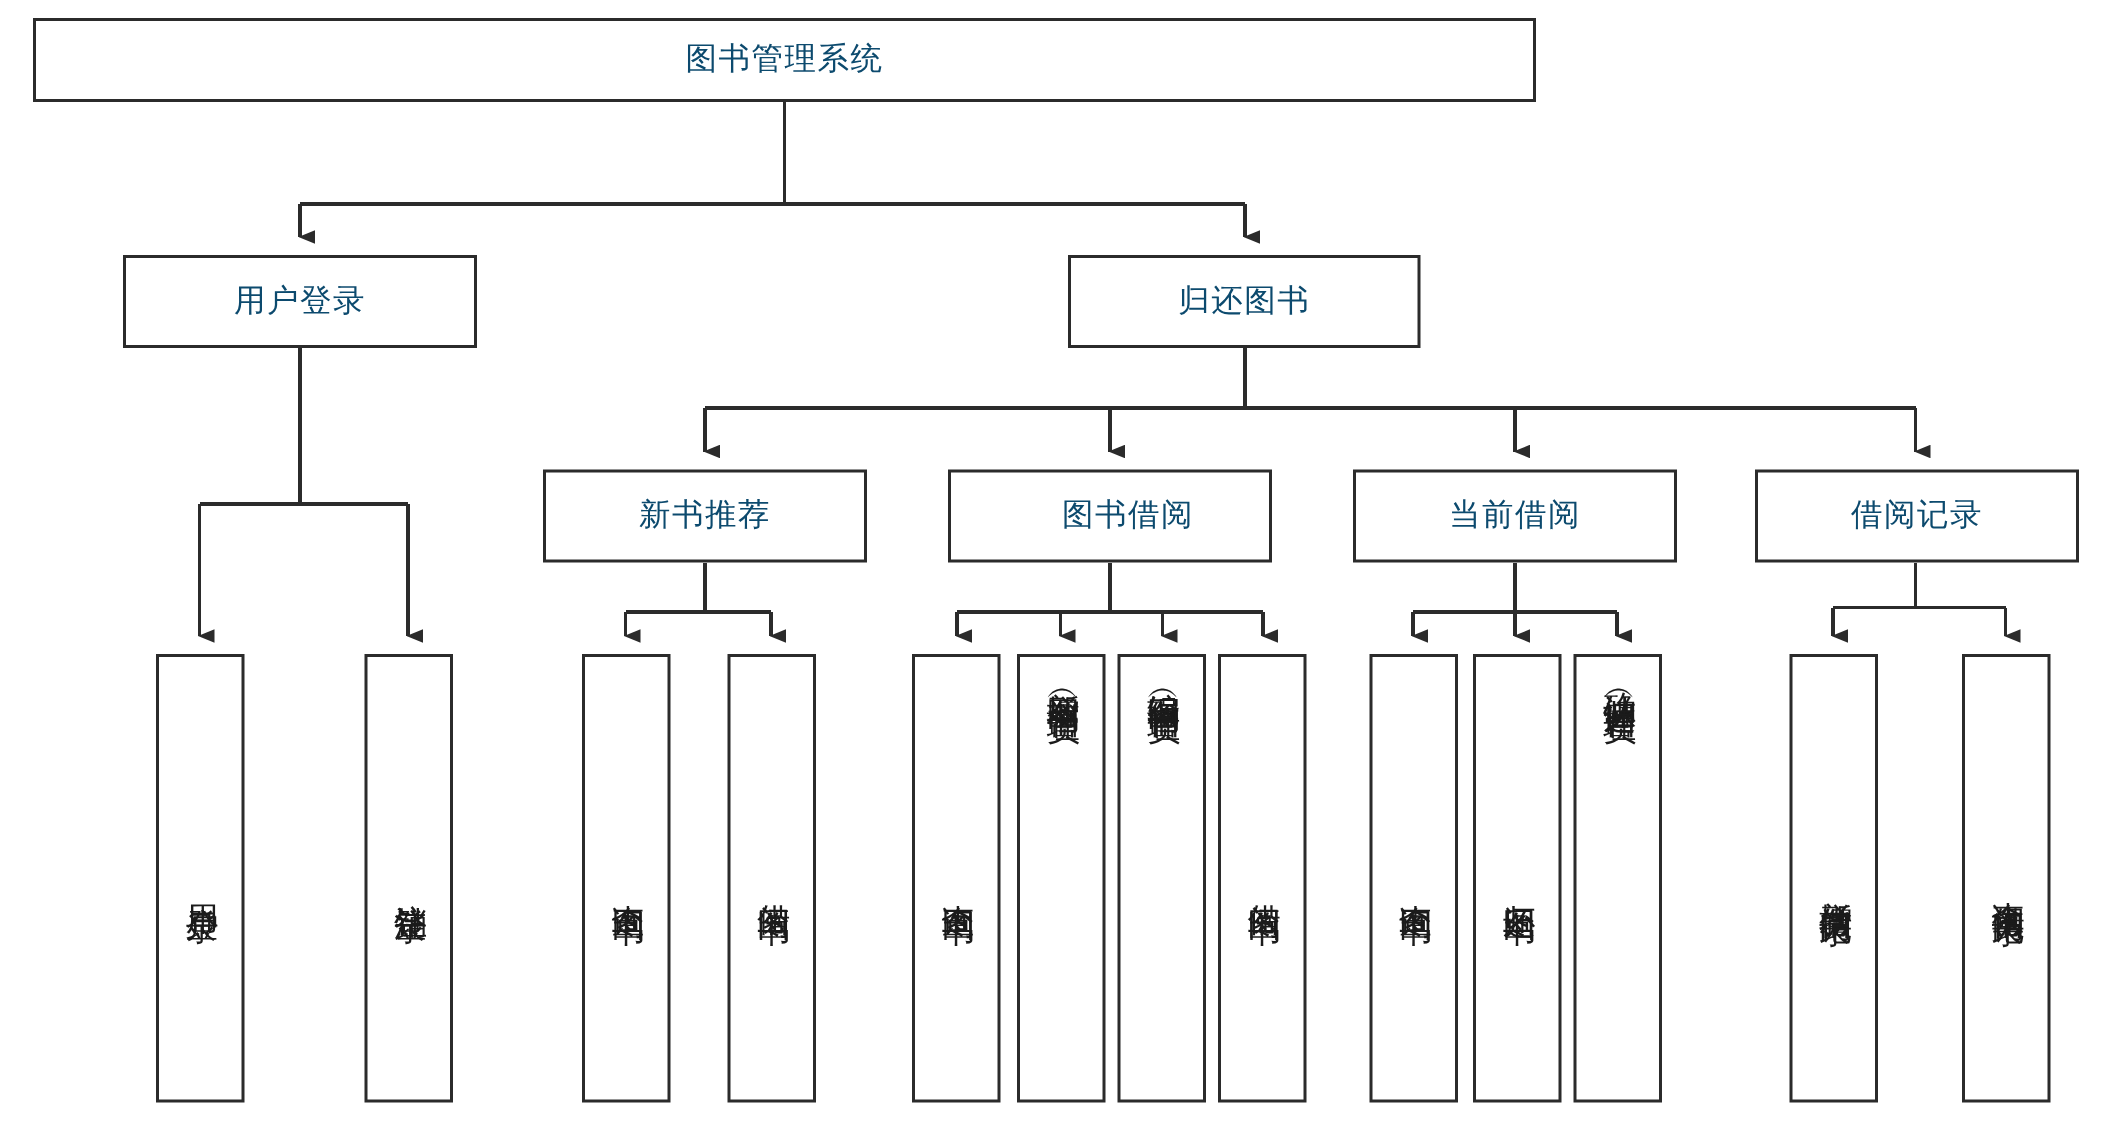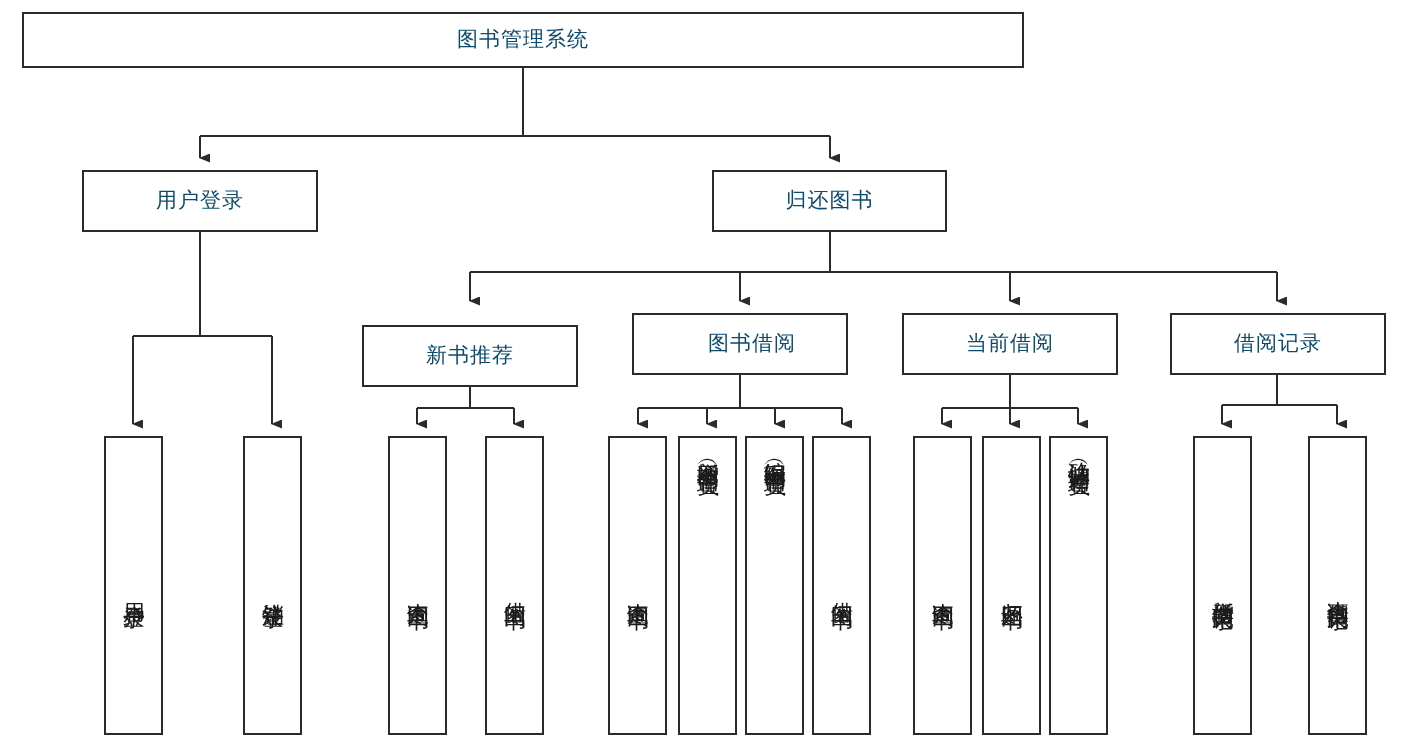--- a/index.html
+++ b/index.html
@@ -132,21 +132,21 @@
   </div>
 
   <div class="node-box" style="left:82px; top:170px; width:236px; height:62px;">
     <span class="node-label-h">用户登录</span>
   </div>
 
   <div class="node-box" style="left:712px; top:170px; width:235px; height:62px;">
     <span class="node-label-h">归还图书</span>
   </div>
 
-  <div class="node-box" style="left:362px; top:313px; width:216px; height:62px;margin-top:12px;">
+  <div class="node-box" style="left:362px; top:313px; width:216px; height:62px;">
     <span class="node-label-h">新书推荐</span>
   </div>
 
   <div class="node-box" style="left:632px; top:313px; width:216px; height:62px;padding-left:24px;">
     <span class="node-label-h">图书借阅</span>
   </div>
 
   <div class="node-box" style="left:1170px; top:313px; width:216px; height:62px;">
     <span class="node-label-h">借阅记录</span>
   </div>

